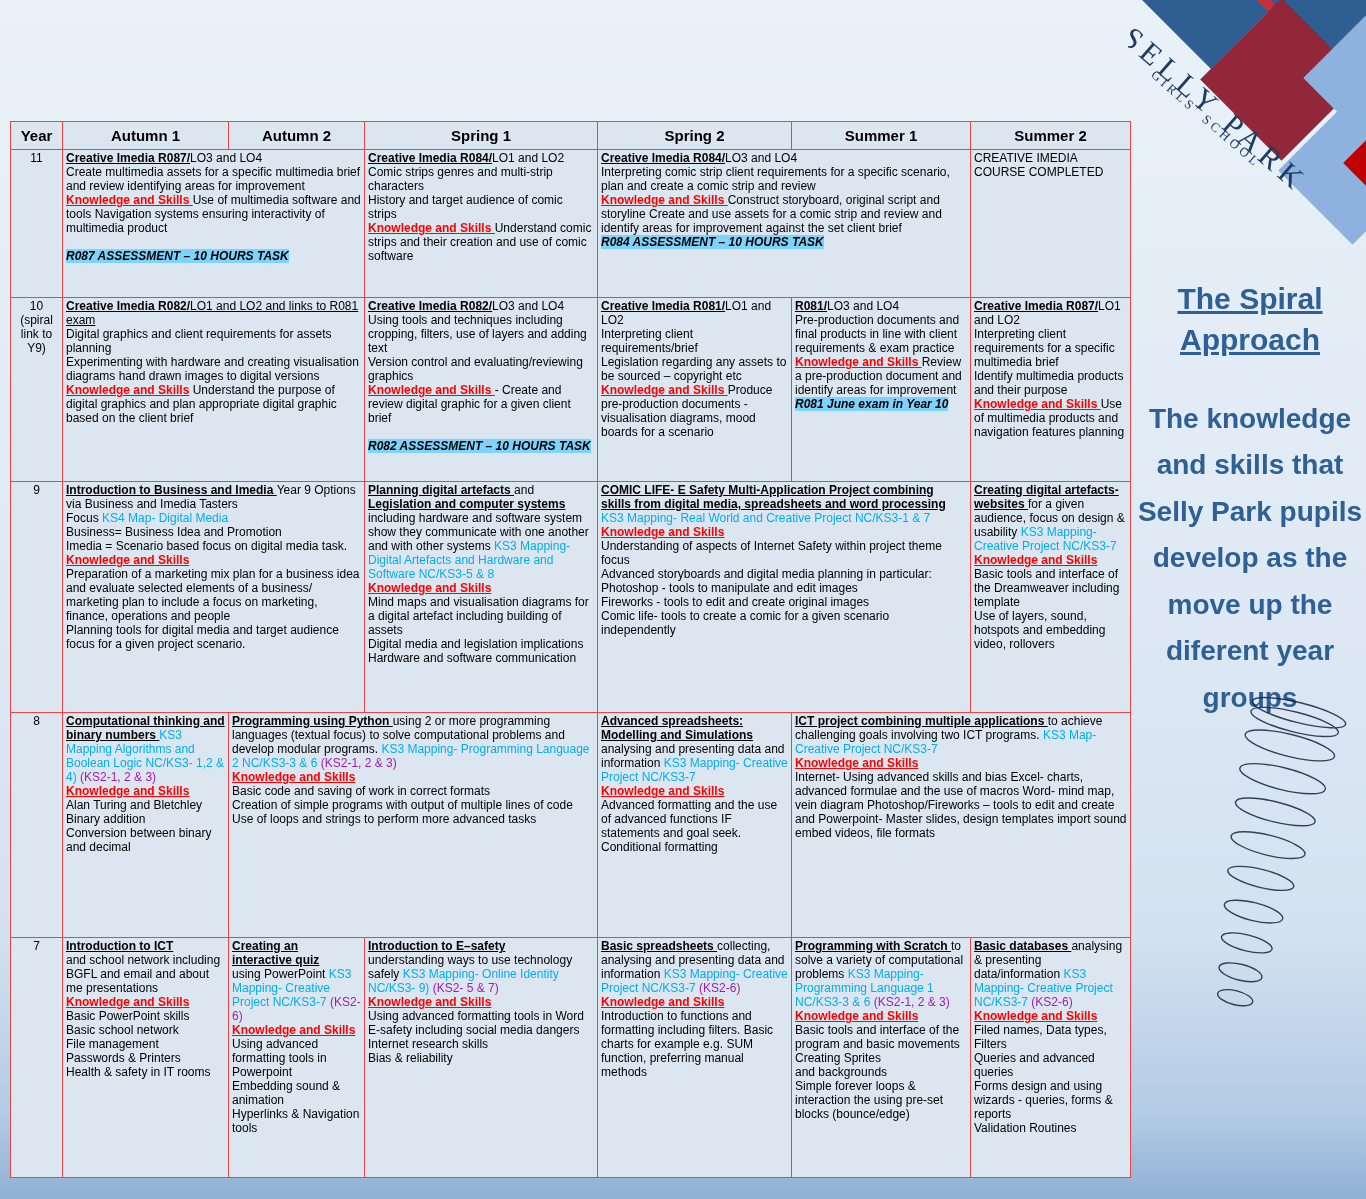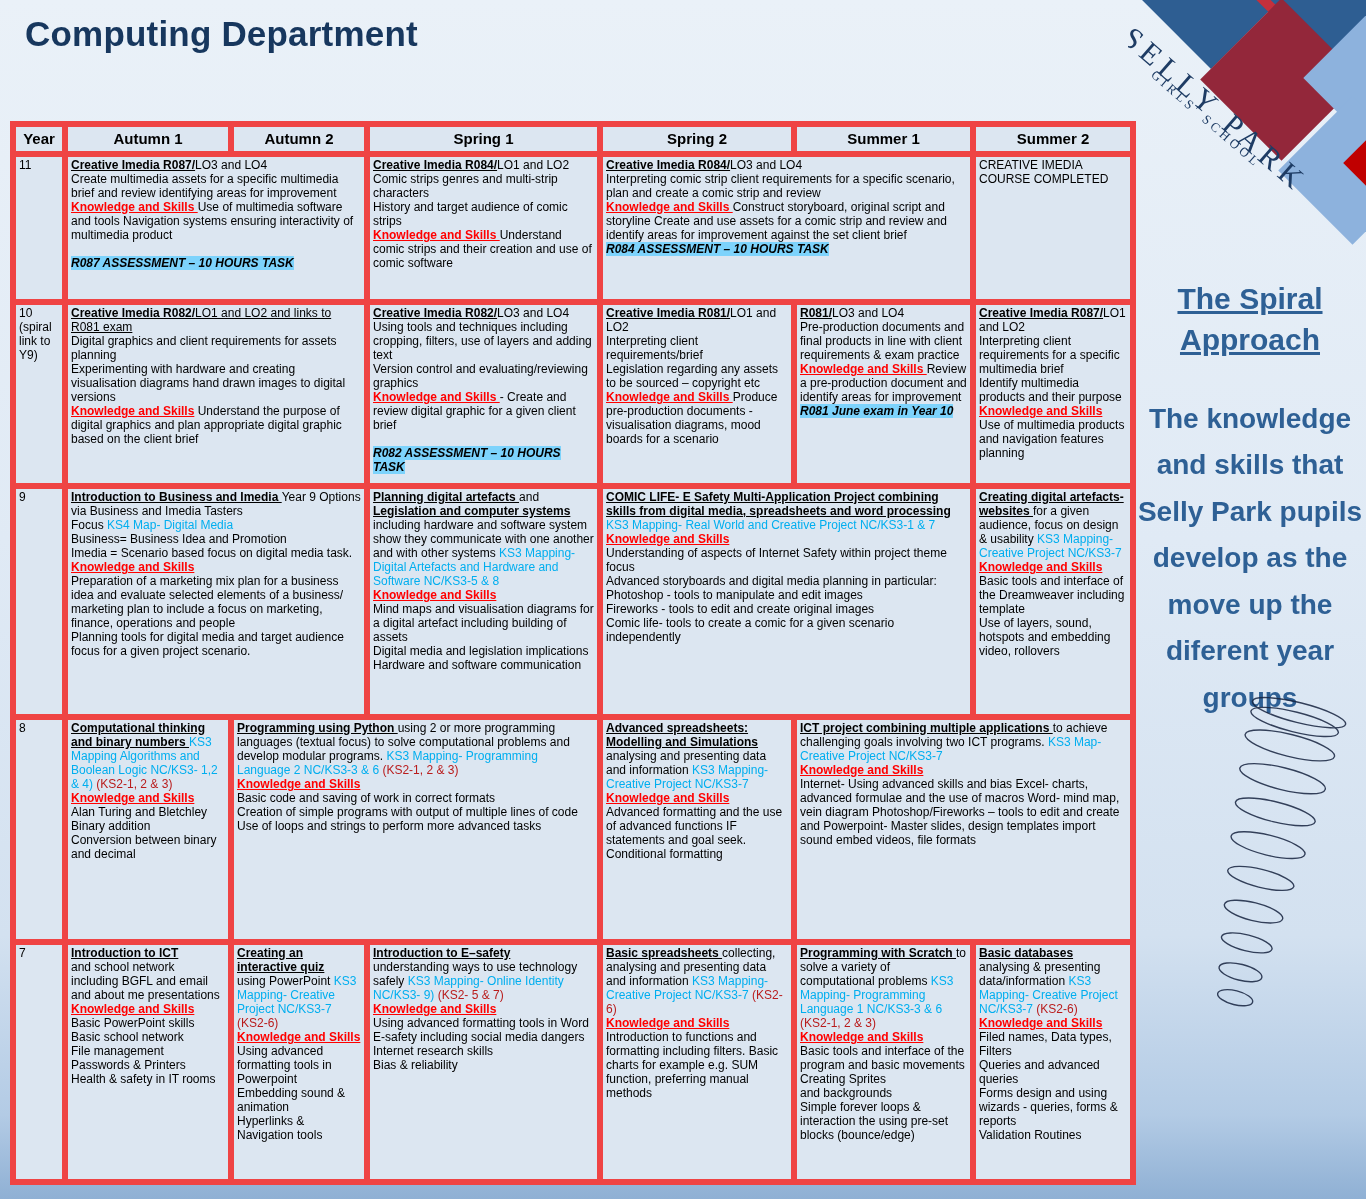--- a/index.html
+++ b/index.html
@@ -7,52 +7,51 @@
     width:1366px;height:1199px;position:relative;overflow:hidden;
     font-family:"Liberation Sans", sans-serif;
     background:linear-gradient(180deg,#eaf1f8 0%,#e0eaf5 45%,#d3e1f0 78%,#b3cbe5 93%,#8fb0d4 100%);
   }
   
   .page-title{position:absolute;left:25px;top:12px;color:#17375e;font-weight:bold;
     font-size:35px;line-height:1.25;letter-spacing:.2px;}
   
   table.pos{position:absolute;left:10px;top:121px;width:1120px;border-collapse:collapse;
     table-layout:fixed;}
-  table.pos th,table.pos td{border:6px solid #ef4444;background:#dce6f1;vertical-align:top;
+  table.pos th,table.pos td{border:1px solid #ef4444;background:#dce6f1;vertical-align:top;
     padding:1px 3px 1px 3px;font-size:12px;line-height:1.17;color:#000;overflow:hidden;}
   table.pos th{font-size:15px;font-weight:bold;text-align:center;vertical-align:middle;padding:3px 1px;}
-  td.year-cell{vertical-align:middle;font-size:15px;line-height:1.15;padding:0 1px;}
+  td.year-cell{text-align:center;vertical-align:middle;font-size:15px;line-height:1.15;padding:0 1px;}
   tr.hrow{height:28px;} tr.r11{height:148px;} tr.r10{height:184px;}
   tr.r9{height:231px;} tr.r8{height:225px;} tr.r7{height:240px;}
   .seg-h{font-weight:bold;text-decoration:underline;}
   .seg-u{text-decoration:underline;}
   .seg-r{color:#ff0000;font-weight:bold;text-decoration:underline;}
   .seg-b{color:#00aeef;margin-top:36px;}
-  .seg-g{color:#b91c1c;}
+  .seg-g{color:#a21caf;}
   .seg-y{background:#7dd3fc;font-weight:bold;font-style:italic;}
   
   .logo{position:absolute;left:1128px;top:0;width:238px;height:285px;overflow:hidden;}
   .diamond{position:absolute;transform:rotate(45deg);z-index:1;}
   .logo-text{position:absolute;z-index:2;color:#1e3c64;font-family:"Liberation Serif", serif;
     transform-origin:left top;white-space:nowrap;}
   .logo-text.main{left:10px;top:20px;transform:rotate(41deg);font-size:30px;letter-spacing:6px;}
   .logo-text.sub{left:30px;top:67px;transform:rotate(41deg);font-size:13px;letter-spacing:3.5px;}
   
   .spiral-heading{position:absolute;left:1136px;top:278px;width:228px;text-align:center;
     color:#2e6095;font-weight:bold;font-size:30px;line-height:1.38;margin:0;}
   .spiral-heading span{text-decoration:underline;margin-top:39px;}
   .sidebar-body{position:absolute;left:1134px;top:396px;width:232px;text-align:center;
     color:#2e6095;font-weight:bold;font-size:28px;line-height:1.66;}
   .spiral-svg{position:absolute;left:1185px;top:688px;}
 </style>
 </head>
 <body>
 
 <div class="page-title">
-  <div>Computing Department</div>
 </div>
 
 <table class="pos">
   <colgroup>
     <col style="width:52px">
       <col style="width:166px">
       <col style="width:136px">
     <col style="width:233px">
       <col style="width:194px">
       <col style="width:179px">

